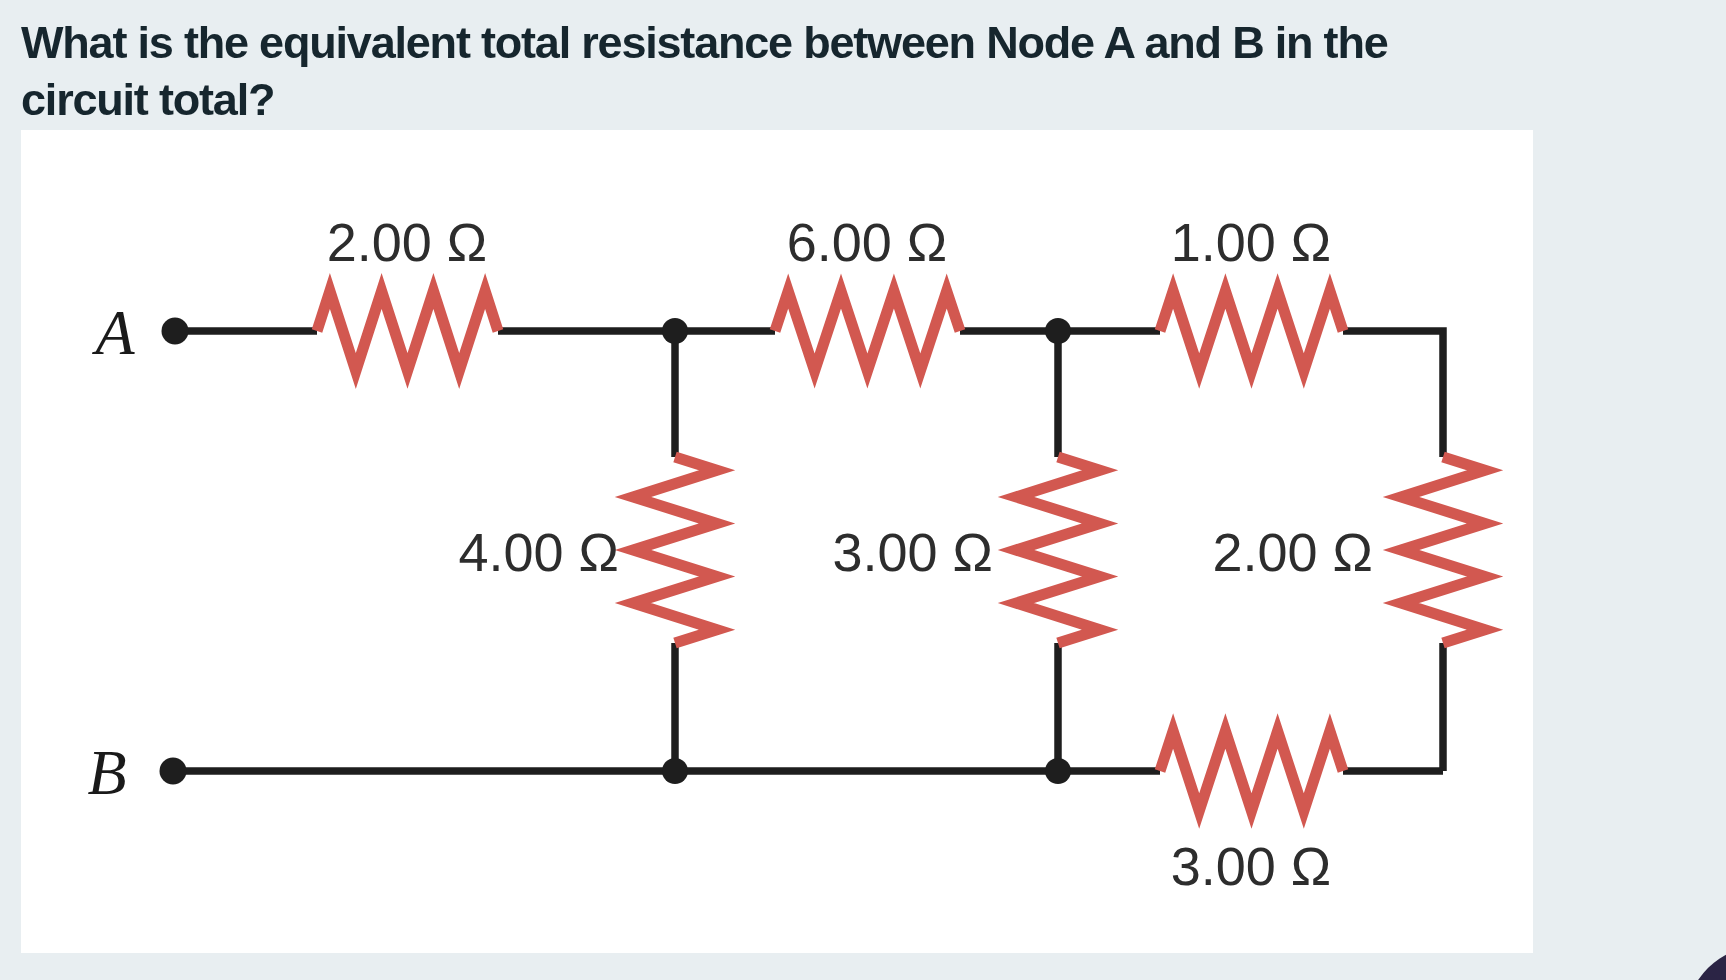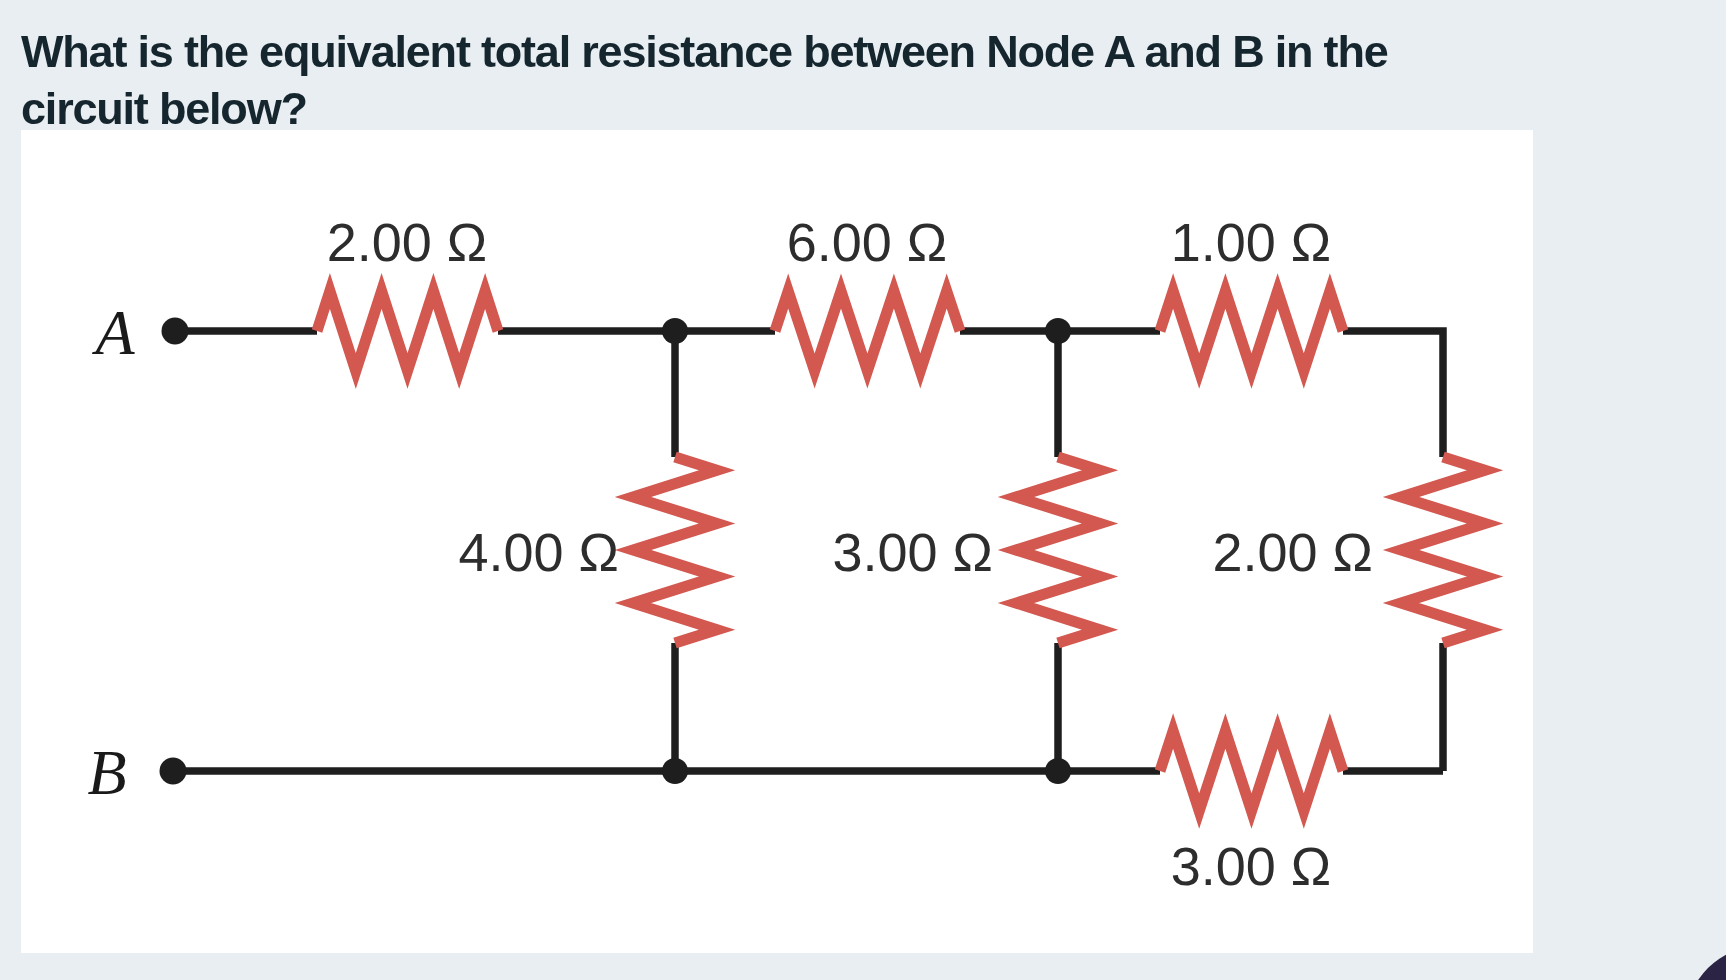--- a/index.html
+++ b/index.html
@@ -7,21 +7,21 @@
     position: relative;
     width: 1726px;
     height: 980px;
     background: #e8eef1;
     overflow: hidden;
     font-family: "Liberation Sans", sans-serif;
   }
   #question-title {
     position: absolute;
     left: 21px;
-    top: 23px;
+    top: 14px;
     width: 1690px;
     font-size: 45px;
     font-weight: 700;
     letter-spacing: -1.2px;
     line-height: 57px;
     color: #16262e;
   }
   #circuit-panel {
     position: absolute;
     left: 21px;
@@ -56,21 +56,21 @@
     background: #2b2445;
   }
 </style>
 </head>
 <body>
 
 <div id="canvas">
 
   <div id="question-title">
     <span>What is the equivalent total resistance between Node A and B in the</span><br>
-    <span>circuit below?</span>
+    <span>circuit total?</span>
   </div>
 
   <div id="circuit-panel">
     <svg id="circuit-svg" viewBox="0 0 1512 823" xmlns="http://www.w3.org/2000/svg">
 
       <path class="wire" d="M154,201 H296"></path>
       <path class="wire" d="M477,201 H754"></path>
       <path class="wire" d="M939,201 H1139"></path>
       <path class="wire" d="M1322,201 H1422 V327"></path>
 

